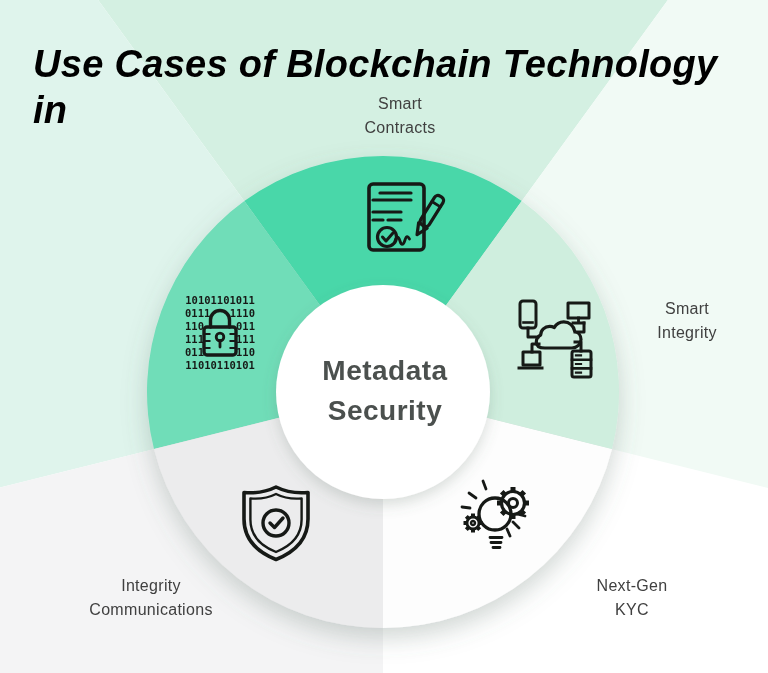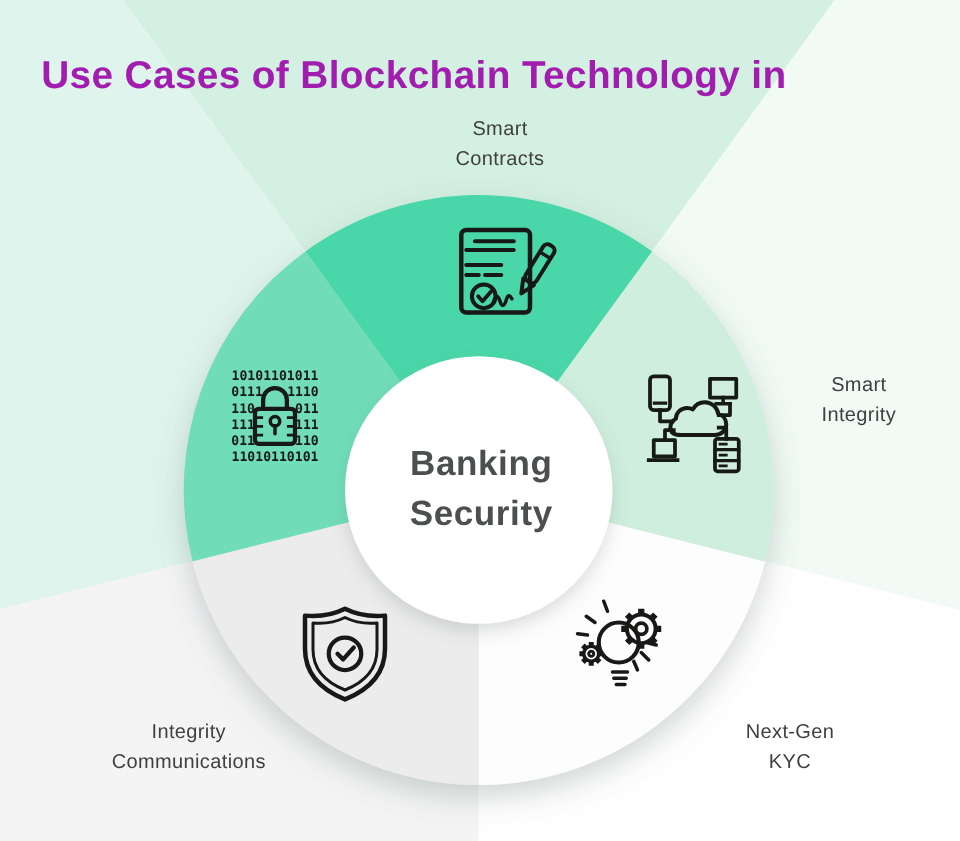--- a/index.html
+++ b/index.html
@@ -4,22 +4,22 @@
 <style>
   html,body{margin:0;padding:0;background:#fff;}
   .stage{
     position:relative;width:768px;height:673px;overflow:hidden;
     font-family:"Liberation Sans","DejaVu Sans",sans-serif;
     -webkit-font-smoothing:antialiased;
   }
   .stage svg.graphic{position:absolute;left:0;top:0;}
   .title{
     position:absolute;left:33px;top:16px;width:700px;
-    font-size:31px;line-height:46px;font-weight:700;
-    color:#a21caf;letter-spacing:.3px;
+    font-size:38px;line-height:46px;font-weight:700;
+    color:#000000;letter-spacing:.3px;font-style:italic;
   }
   .title span{display:block;}
   .seg-label{
     position:absolute;transform:translateX(-50%);
     text-align:center;font-size:16px;line-height:24px;
     font-weight:500;color:#404040;letter-spacing:.3px;white-space:nowrap;
   }
   .seg-label span{display:block;}
   .center-label{
     position:absolute;left:385px;top:391px;transform:translate(-50%,-50%);
@@ -164,17 +164,17 @@
     <span>Integrity</span>
     <span>Communications</span>
   </div>
 
   <div class="seg-label" style="left:632px;top:574px">
     <span>Next-Gen</span>
     <span>KYC</span>
   </div>
 
   <div class="center-label">
-    <span>Banking</span>
+    <span>Metadata</span>
     <span>Security</span>
   </div>
 
 </div>
 
 </body></html>

